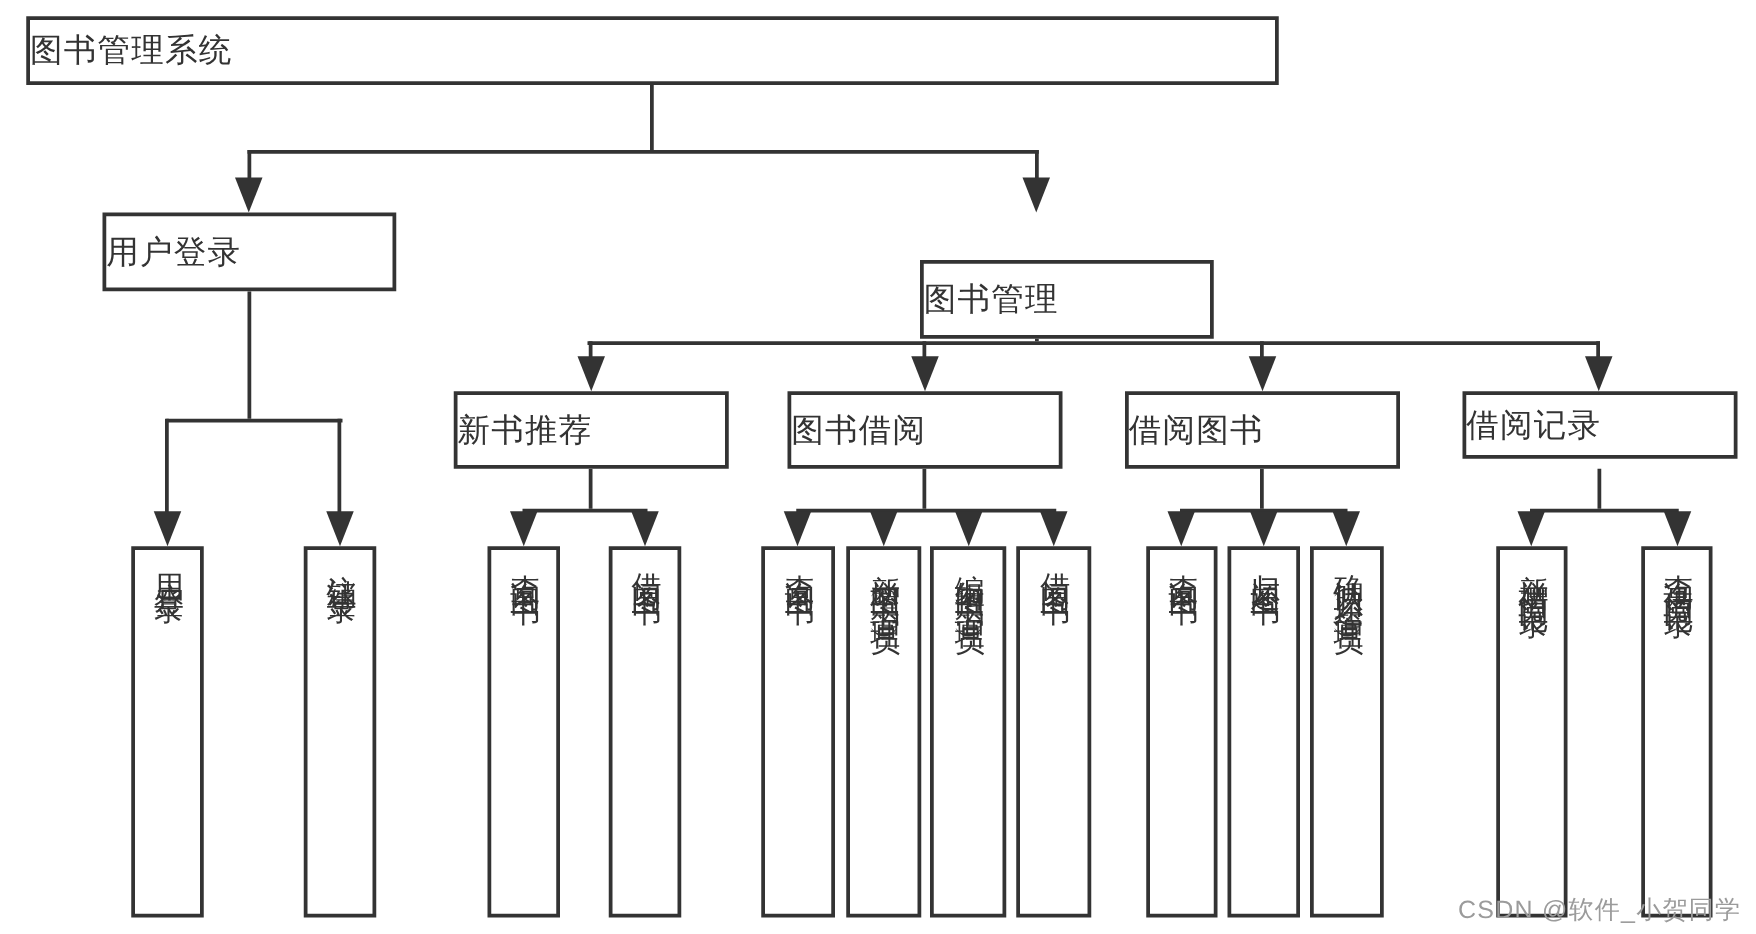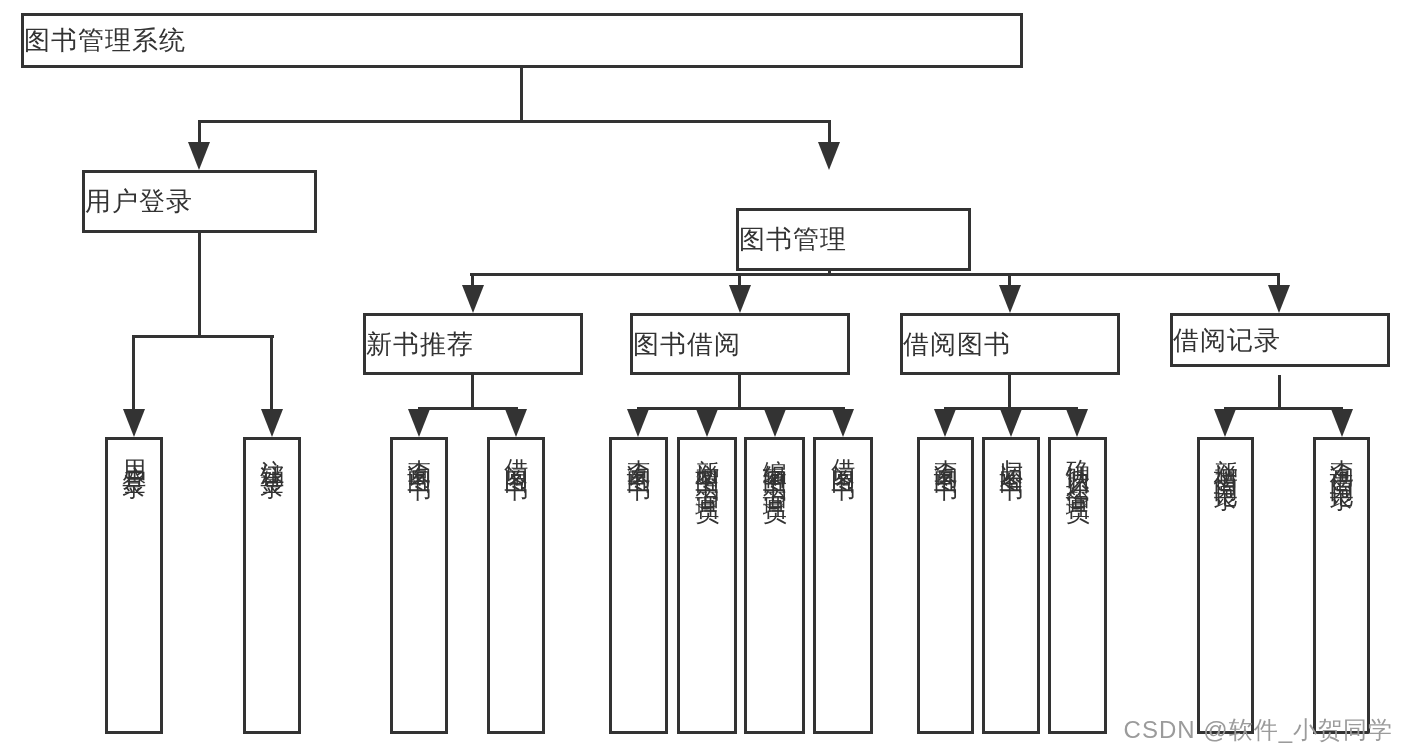--- a/index.html
+++ b/index.html
@@ -48,21 +48,21 @@
     height: 0;
     border-left: 11px solid transparent;
     border-right: 11px solid transparent;
     border-top: 28px solid #333333;
     z-index: 1;
   }
   .watermark {
     position: absolute;
     top: 714px;
     right: 12px;
-    font-size: 24px;
+    font-size: 20px;
     color: #9b9b9b;
     letter-spacing: 1px;
     z-index: 3;
     white-space: nowrap;
   }
 </style>
 </head>
 <body>
 
 <div id="stage">

